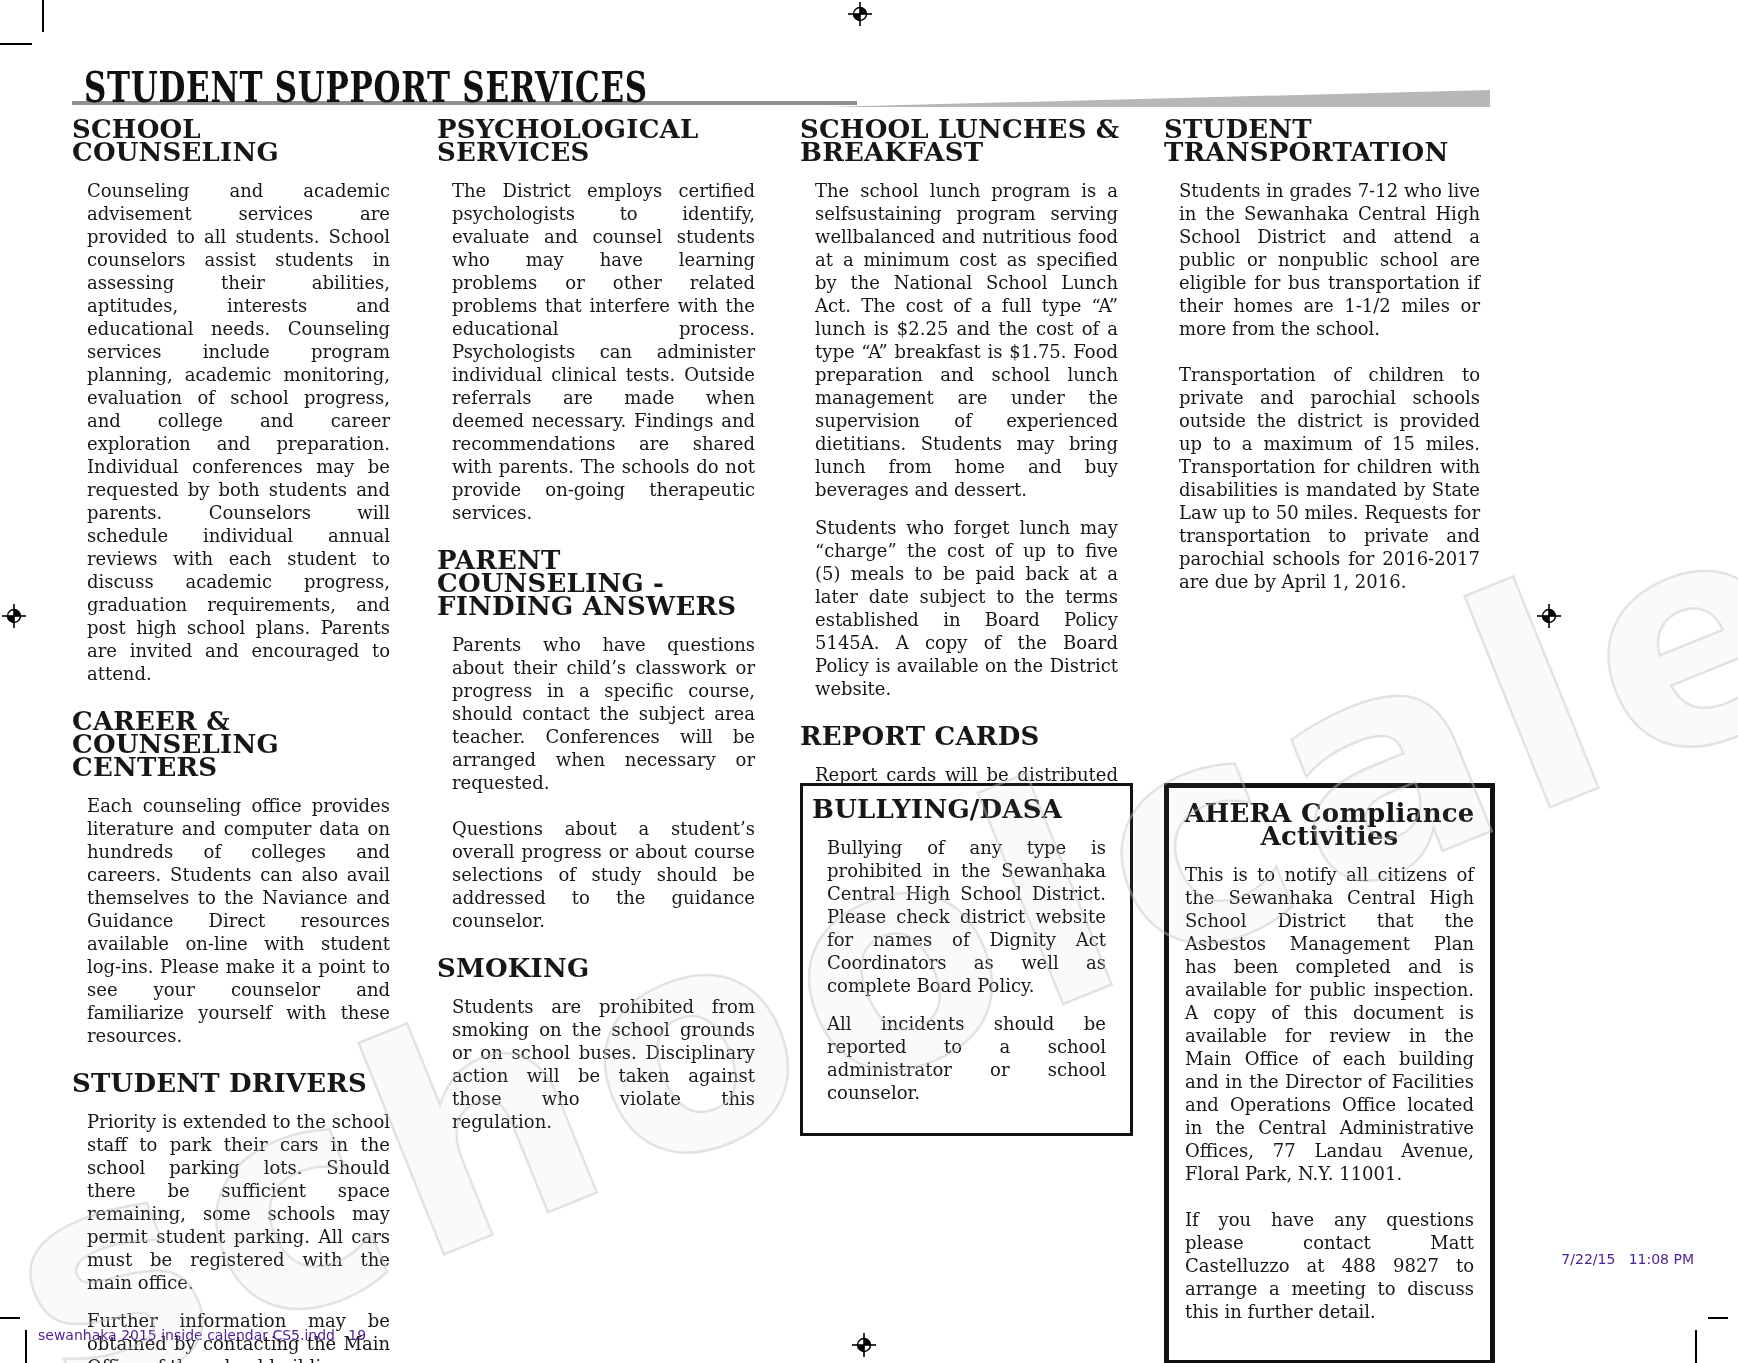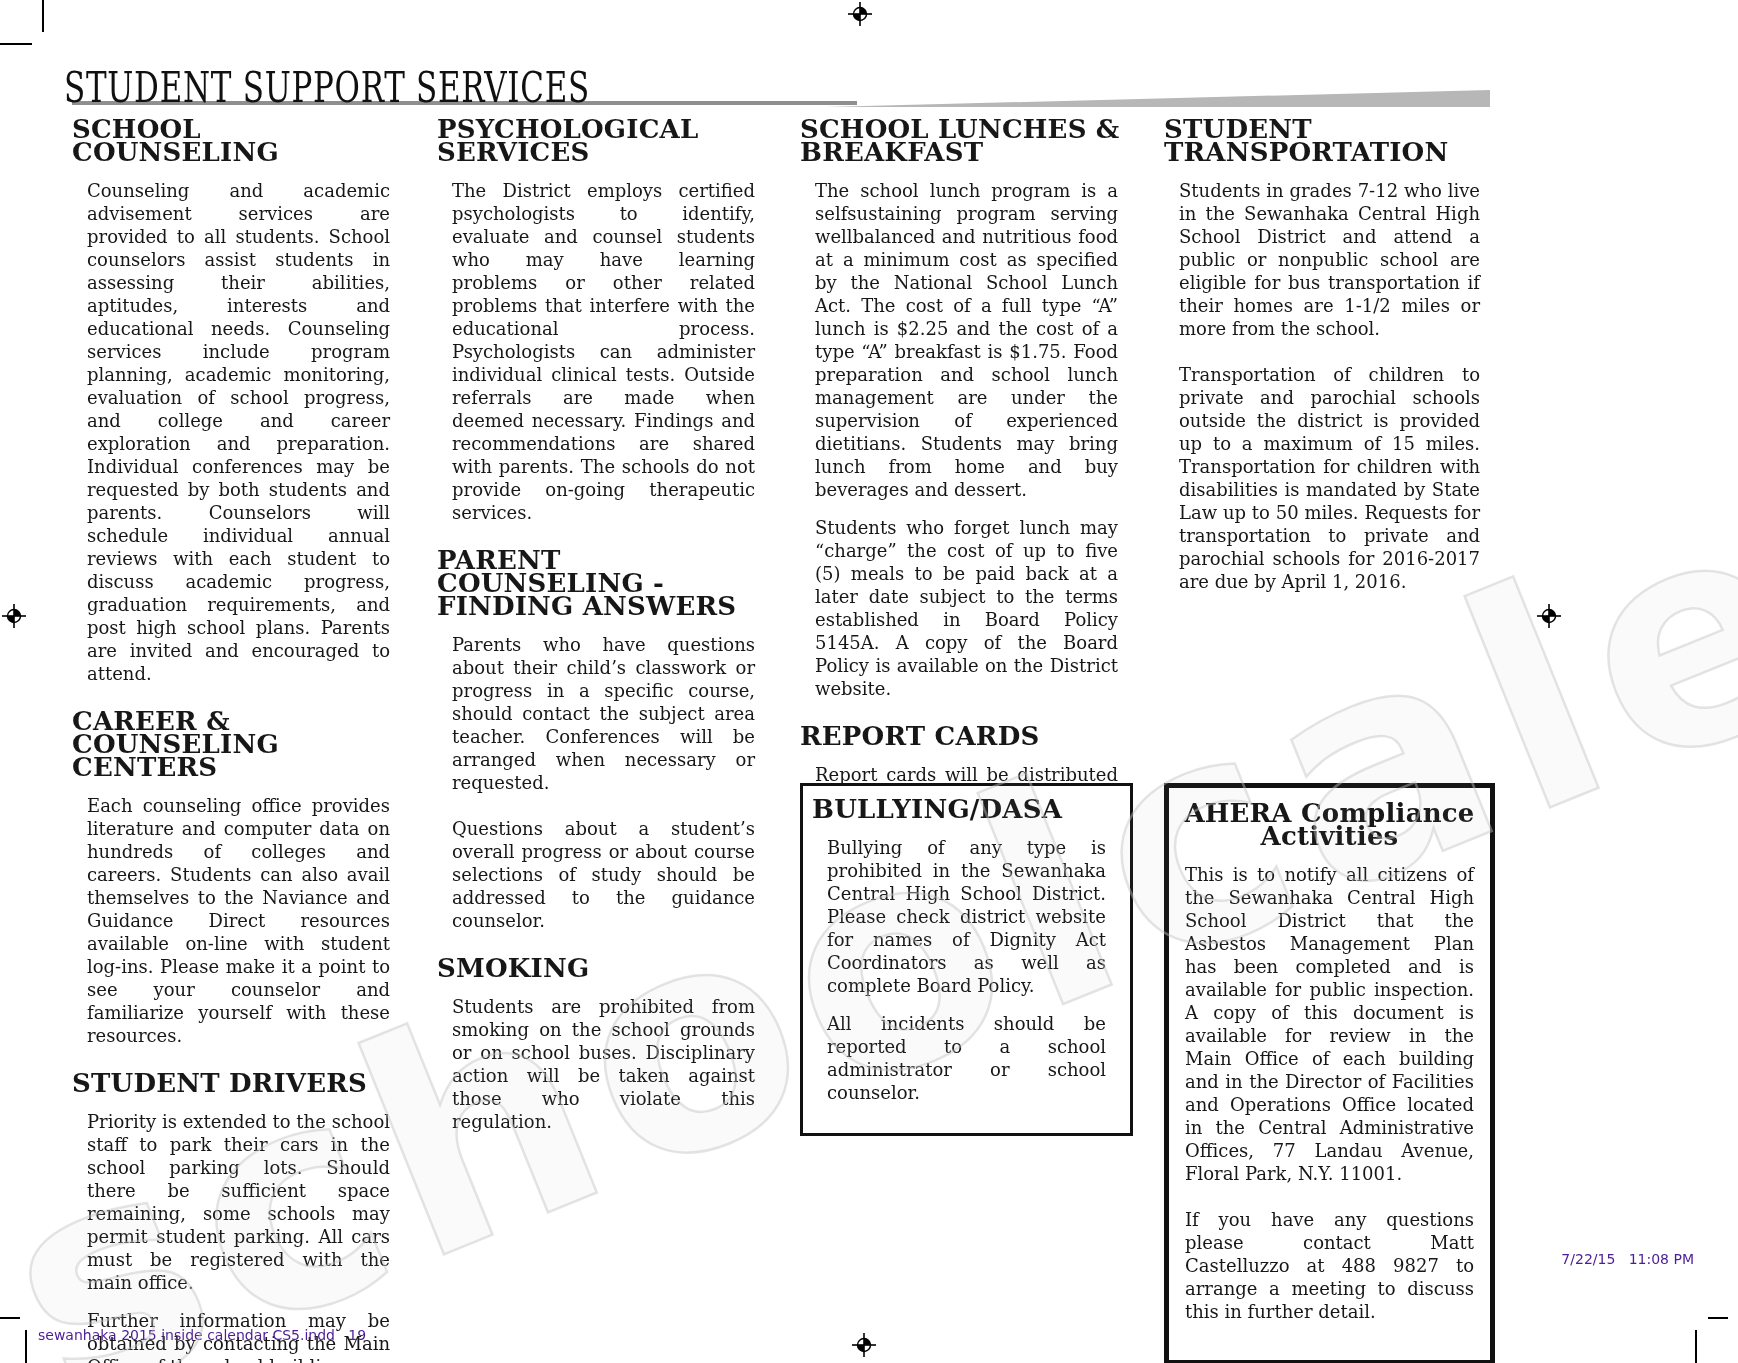--- a/index.html
+++ b/index.html
@@ -3,21 +3,21 @@
 <meta charset="utf-8">
 <style>
   html,body{margin:0;padding:0;background:#ffffff;}
   #page{
     position:relative; width:1738px; height:1363px; background:#ffffff;
     font-family:"DejaVu Serif","Liberation Serif",serif; color:#171717;
     overflow:hidden;
   }
   
   .title{
-    position:absolute; left:64px; top:62px; font-size:43px; font-weight:normal;
+    position:absolute; left:84px; top:62px; font-size:43px; font-weight:bold;
     white-space:nowrap; color:#101010; z-index:2;
   }
   .title-inner{display:inline-block; transform:scaleX(.72); transform-origin:0 50%; letter-spacing:1px;}
   .title-rule{position:absolute; left:72px; top:101px; width:785px; height:4px; background:#8f8f8f; z-index:1;}
   .title-wedge{
     position:absolute; left:826px; top:90px; width:664px; height:17px; background:#b7b7b7;
     clip-path:polygon(0 100%,100% 0,100% 100%); z-index:1;
   }
   
   .col{

